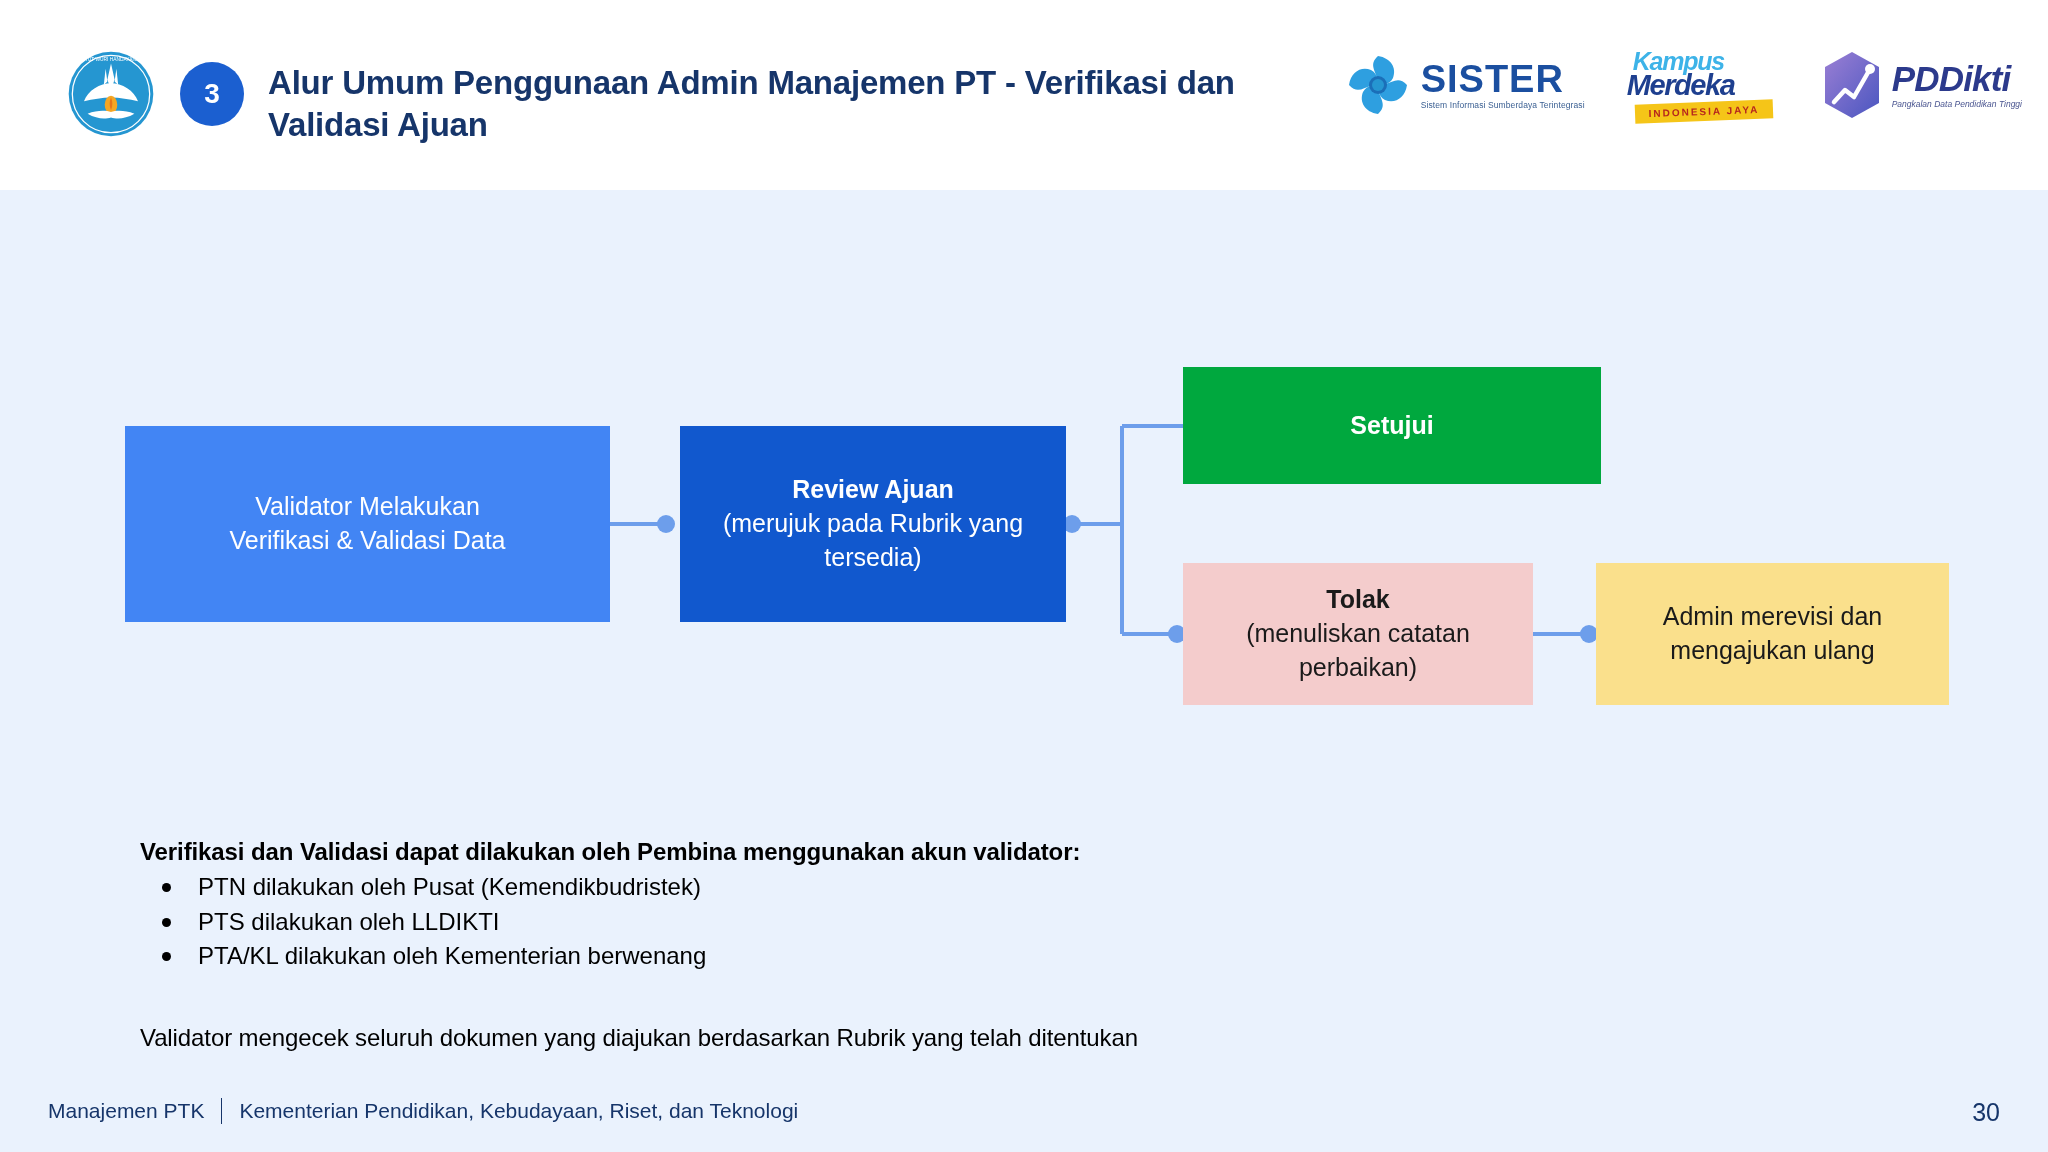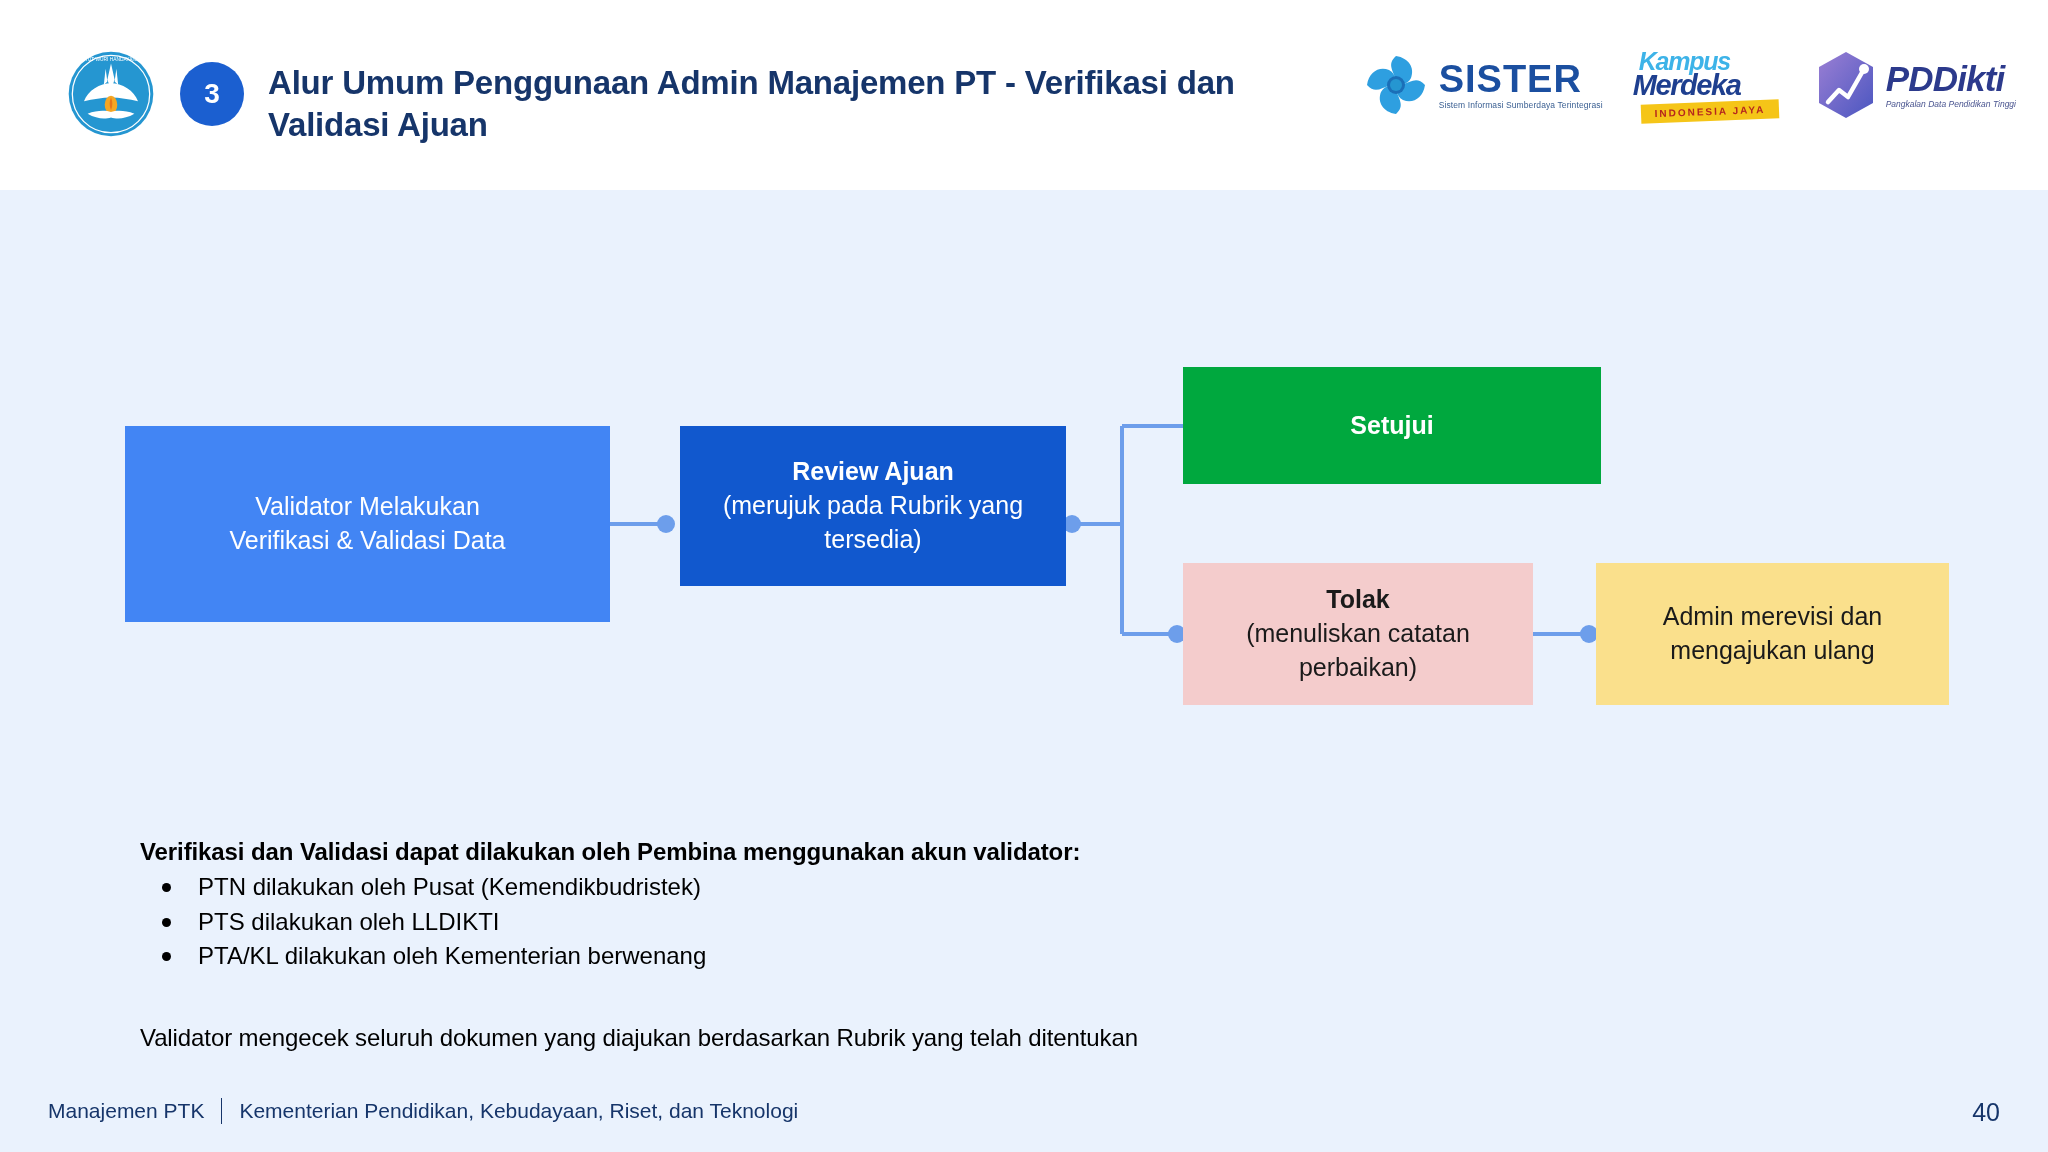--- a/index.html
+++ b/index.html
@@ -50,25 +50,25 @@
     color: #16356a;
     font-size: 33px;
     font-weight: bold;
     line-height: 1.28;
     letter-spacing: -0.2px;
   }
 
   
   .logo-strip {
     position: absolute;
-    right: 32px; top: 42px;
+    right: 26px; top: 42px;
     height: 86px;
     display: flex;
     align-items: center;
-    gap: 30px;
+    gap: 42px;
   }
   .logo-unit { display: flex; align-items: center; gap: 10px; }
 
   .sister-mark { width: 66px; height: 66px; position: relative; }
   .sister-text-wrap { display: flex; flex-direction: column; line-height: 1; }
   .sister-word {
     font-size: 38px; font-weight: bold; color: #1b4fa0;
     letter-spacing: 1px;
   }
   .sister-sub {
@@ -125,21 +125,21 @@
   }
   .box-validator {
     left: 125px; top: 236px;
     width: 485px; height: 196px;
     background: #4285f4;
     color: #ffffff;
     font-size: 25px;
   }
   .box-review {
     left: 680px; top: 236px;
-    width: 386px; height: 160px;
+    width: 386px; height: 196px;
     background: #1158ce;
     color: #ffffff;
     font-size: 25px;
   }
   .box-review b { font-weight: bold; }
   .box-setujui {
     left: 1183px; top: 177px;
     width: 418px; height: 117px;
     background: #00a83e;
     color: #ffffff;
@@ -378,13 +378,13 @@
     <div class="notes-footline">Validator mengecek seluruh dokumen yang diajukan berdasarkan Rubrik yang telah ditentukan</div>
   </div>
 
 </div>
 
 <div class="footer-left">
   <span>Manajemen PTK</span>
   <span class="footer-sep"></span>
   <span>Kementerian Pendidikan, Kebudayaan, Riset, dan Teknologi</span>
 </div>
-<div class="footer-page">40</div>
+<div class="footer-page">30</div>
 
 </body></html>

